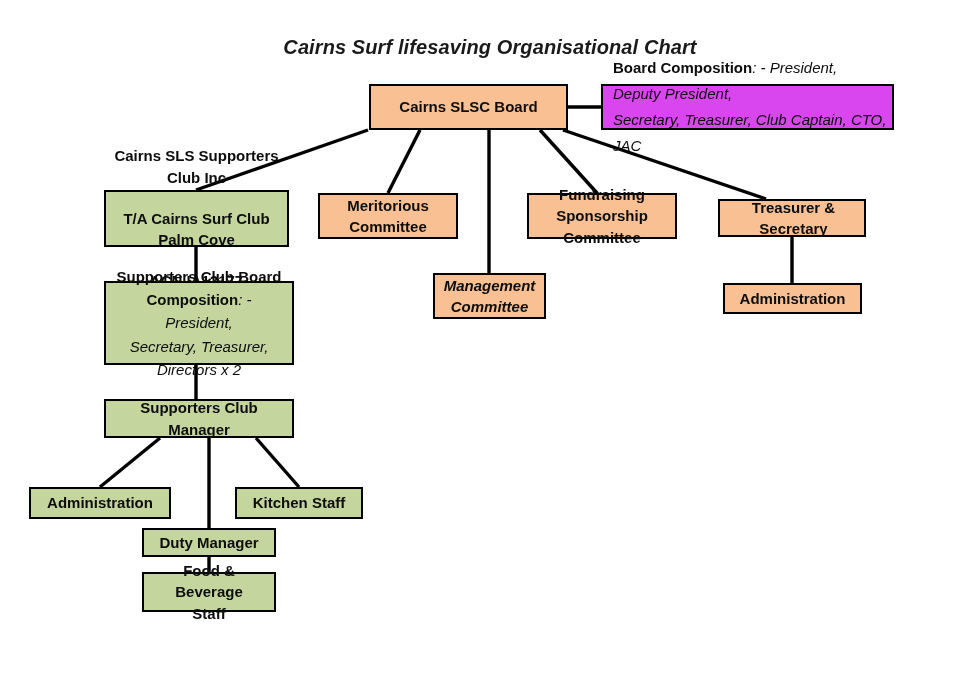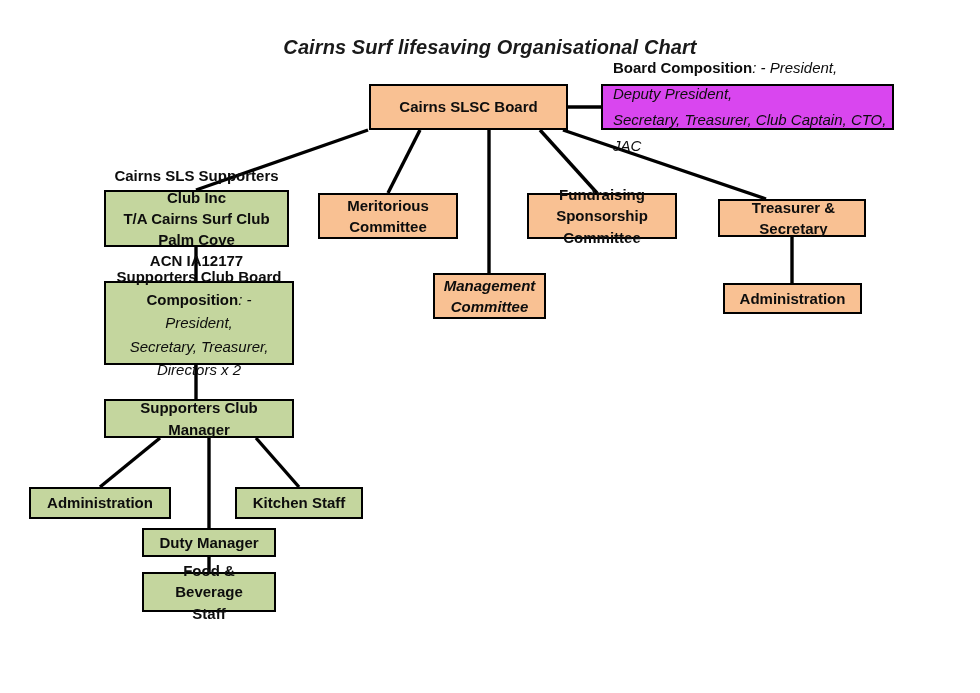--- a/index.html
+++ b/index.html
@@ -111,21 +111,21 @@
 
   <div class="node orange" style="left:369px; top:84px; width:199px; height:46px;">
     <span class="line">Cairns SLSC Board</span>
   </div>
 
   <div class="node cream left-align" style="left:601px; top:84px; width:293px; height:46px;">
     <span class="line"><span>Board Composition</span><span class="italic-part">: - President, Deputy President,</span></span>
     <span class="line italic-part">Secretary, Treasurer, Club Captain, CTO, JAC</span>
   </div>
 
-  <div class="node green" style="left:104px; top:190px; width:185px; height:57px;">
+  <div class="node green" style="left:104px; top:190px; width:185px; height:57px;gap:20px;">
     <span class="line">Cairns SLS Supporters Club Inc</span>
     <span class="line">T/A Cairns Surf Club Palm Cove</span>
     <span class="line">ACN IA12177</span>
   </div>
 
   <div class="node green" style="left:104px; top:281px; width:190px; height:84px; line-height:1.55;justify-content:center;">
     <span class="line">Supporters Club Board</span>
     <span class="line"><span>Composition</span><span class="italic-part">: - President,</span></span>
     <span class="line italic-part">Secretary, Treasurer,</span>
     <span class="line italic-part">Directors x 2</span>

